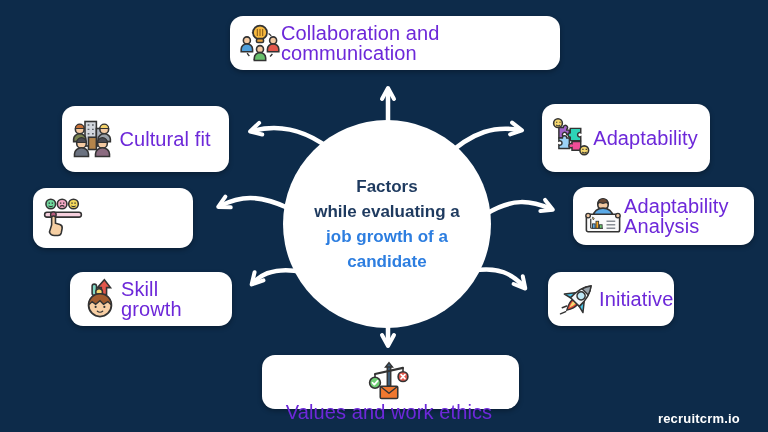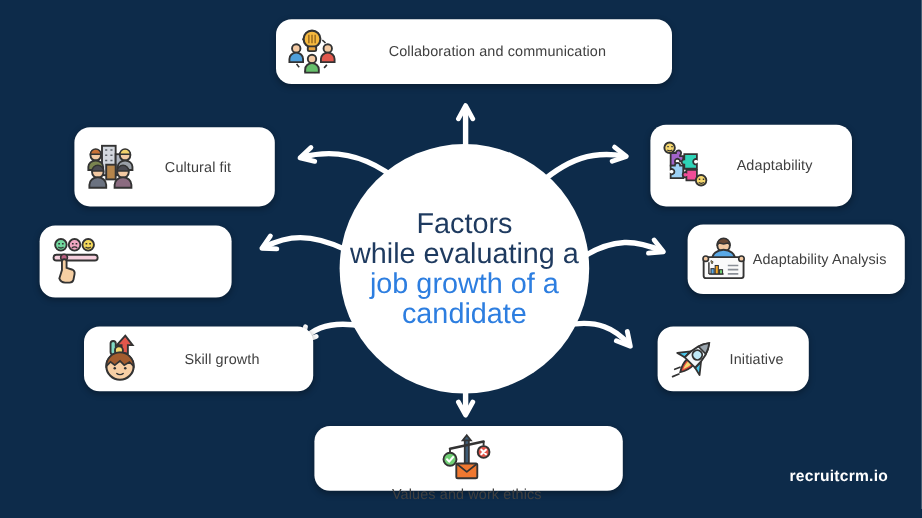--- a/index.html
+++ b/index.html
@@ -14,41 +14,41 @@
   .factor-box{
     position:absolute;z-index:2;
     background:#ffffff;border-radius:13px;
     box-shadow:0 2px 5px rgba(0,0,0,0.3);
     display:flex;align-items:center;
     padding:5px 12px 5px 9px;box-sizing:border-box;
   }
   .factor-icon{flex:0 0 auto;width:42px;height:42px;display:flex;align-items:center;justify-content:center;}
   .label-wrap{flex:1;display:flex;justify-content:center;}
   .factor-label{
-    font-size:12px;color:#404040;line-height:20px;text-align:left;
+    font-size:20px;color:#6d28d9;line-height:20px;text-align:left;
     letter-spacing:0.1px;
   }
   .center-circle{
     position:absolute;z-index:2;
     left:283px;top:120px;width:208px;height:208px;
     background:#ffffff;border-radius:50%;
     display:flex;flex-direction:column;align-items:center;justify-content:center;
     text-align:center;
   }
-  .center-line{font-weight:normal;font-size:24px;line-height:25px;color:#1E3A5F;}
+  .center-line{font-weight:bold;font-size:17px;line-height:25px;color:#1E3A5F;}
   .center-line.accent{color:#2D7EE0;}
   .watermark{
-    position:absolute;z-index:2;right:28px;bottom:28px;
+    position:absolute;z-index:2;right:28px;bottom:6px;
     color:#ffffff;font-size:13px;font-weight:bold;letter-spacing:0.2px;margin-top:13px;
   }
   
   .box-collaboration{left:230px;top:16px;width:330px;height:54px;}
   .box-cultural-fit{left:62px;top:106px;width:167px;height:66px;}
   .box-feedback{left:33px;top:188px;width:160px;height:60px;}
-  .box-skill-growth{left:70px;top:272px;width:191px;height:54px;}
+  .box-skill-growth{left:70px;top:272px;width:162px;height:54px;}
   .box-values{left:262px;top:355px;width:257px;height:54px;flex-direction:column;}
   .box-adaptability{left:542px;top:104px;width:168px;height:68px;}
   .box-performance{left:573px;top:187px;width:181px;height:58px;}
   .box-initiative{left:516px;top:272px;width:126px;height:54px;margin-left:32px;}
 </style>
 </head>
 <body>
 
 <div class="canvas">
 

